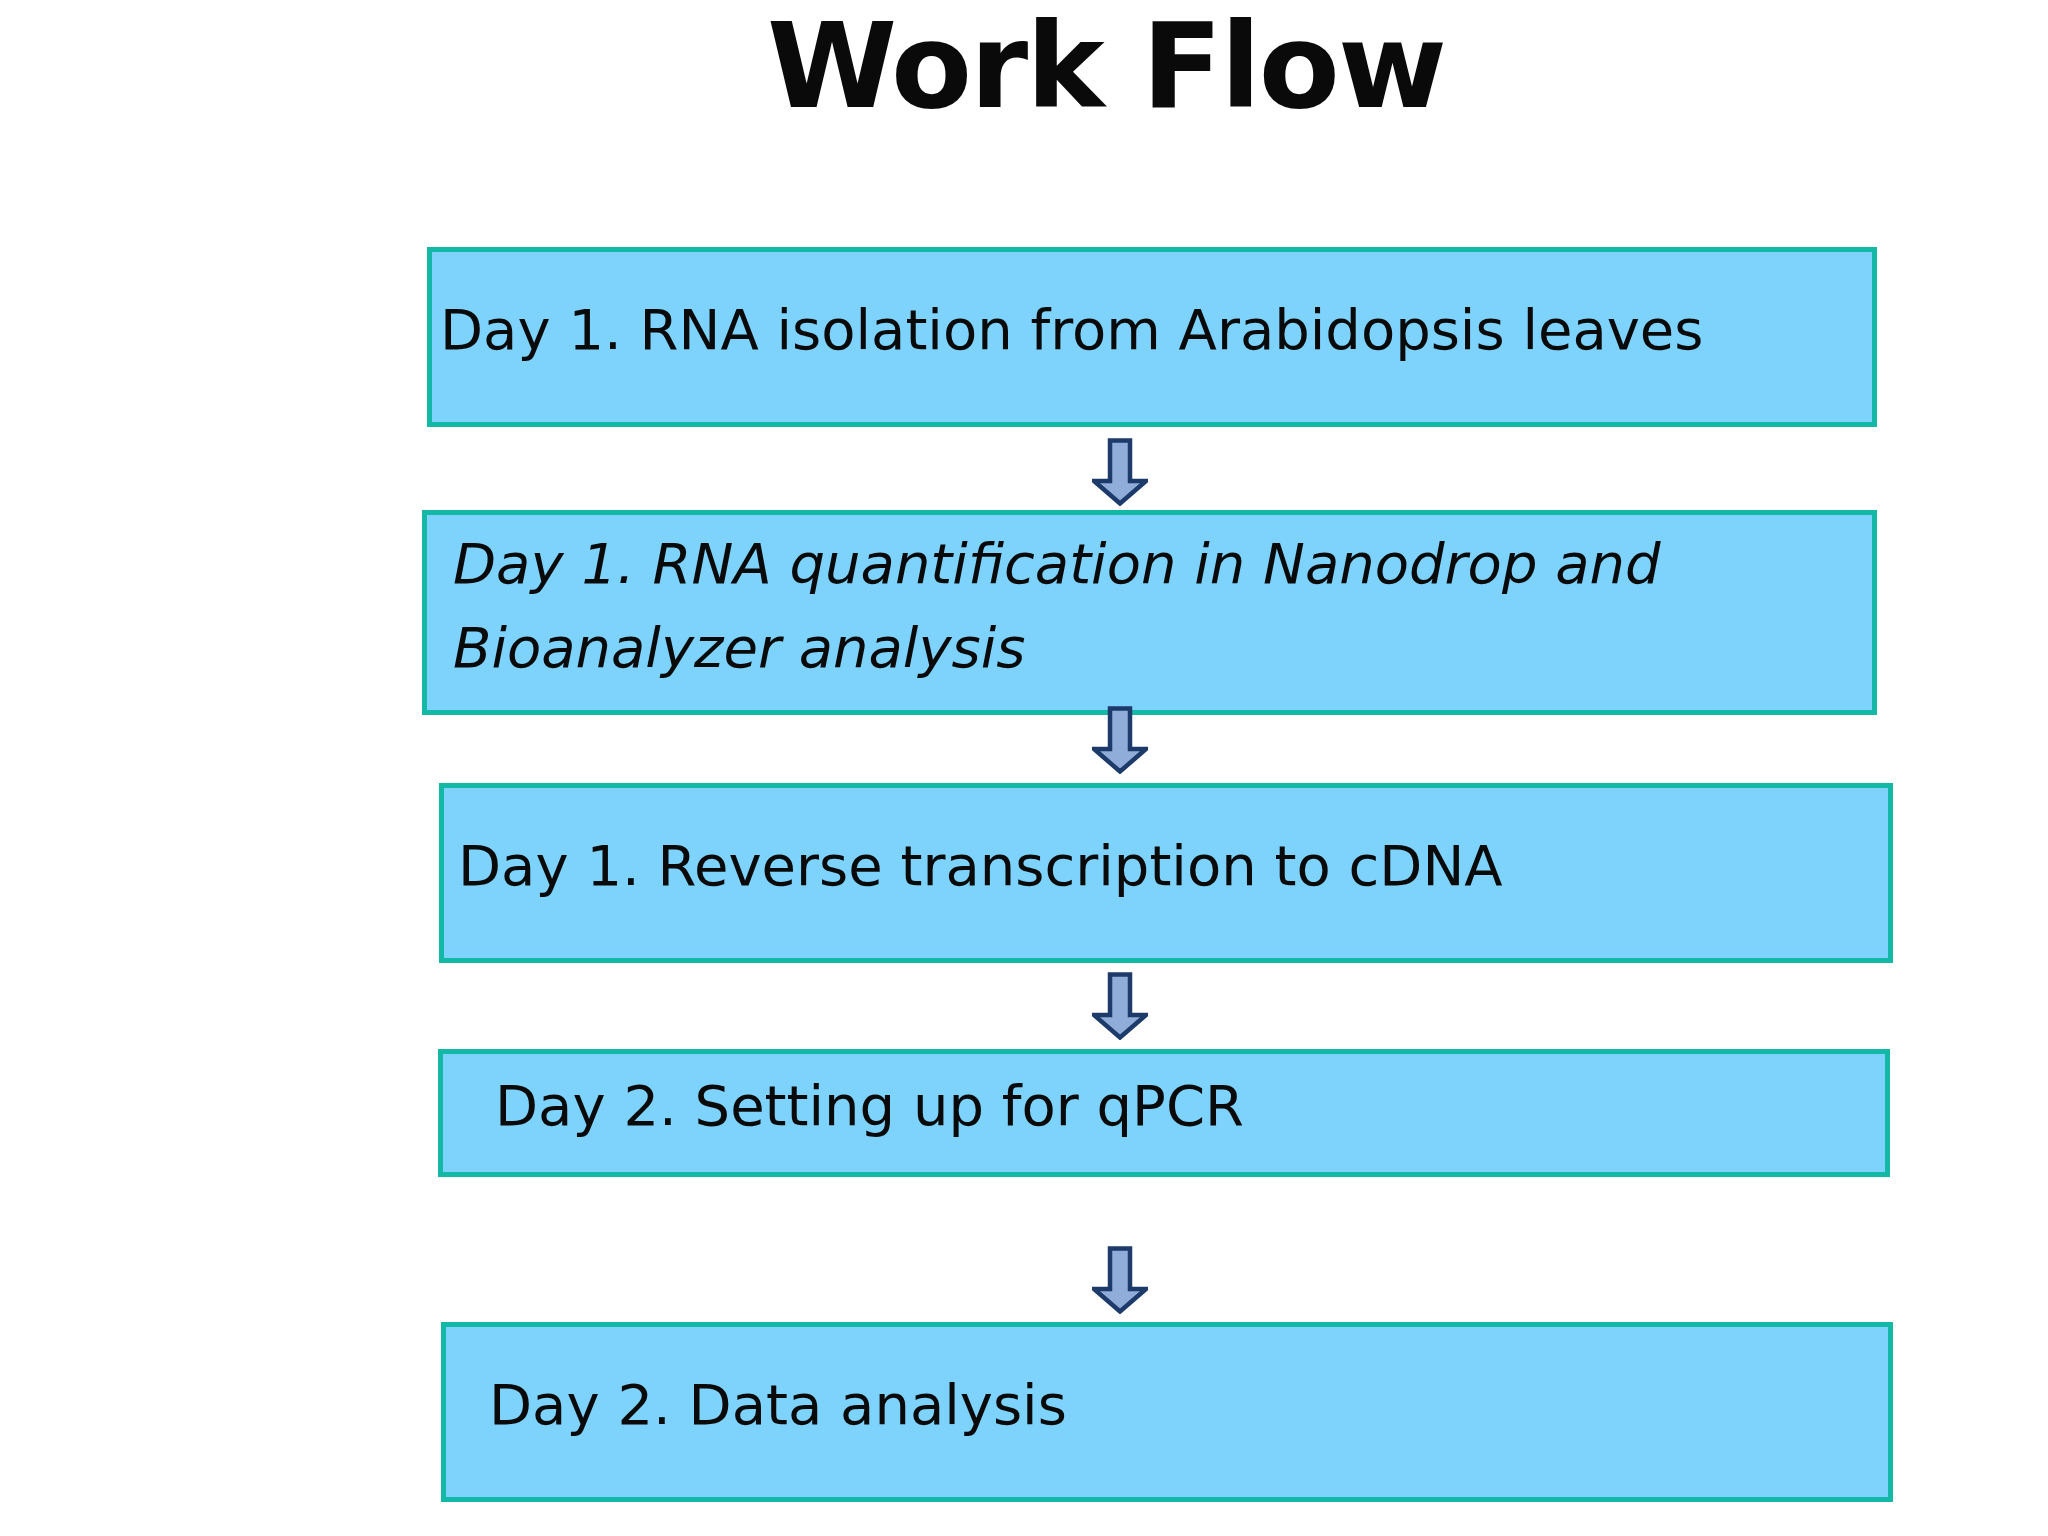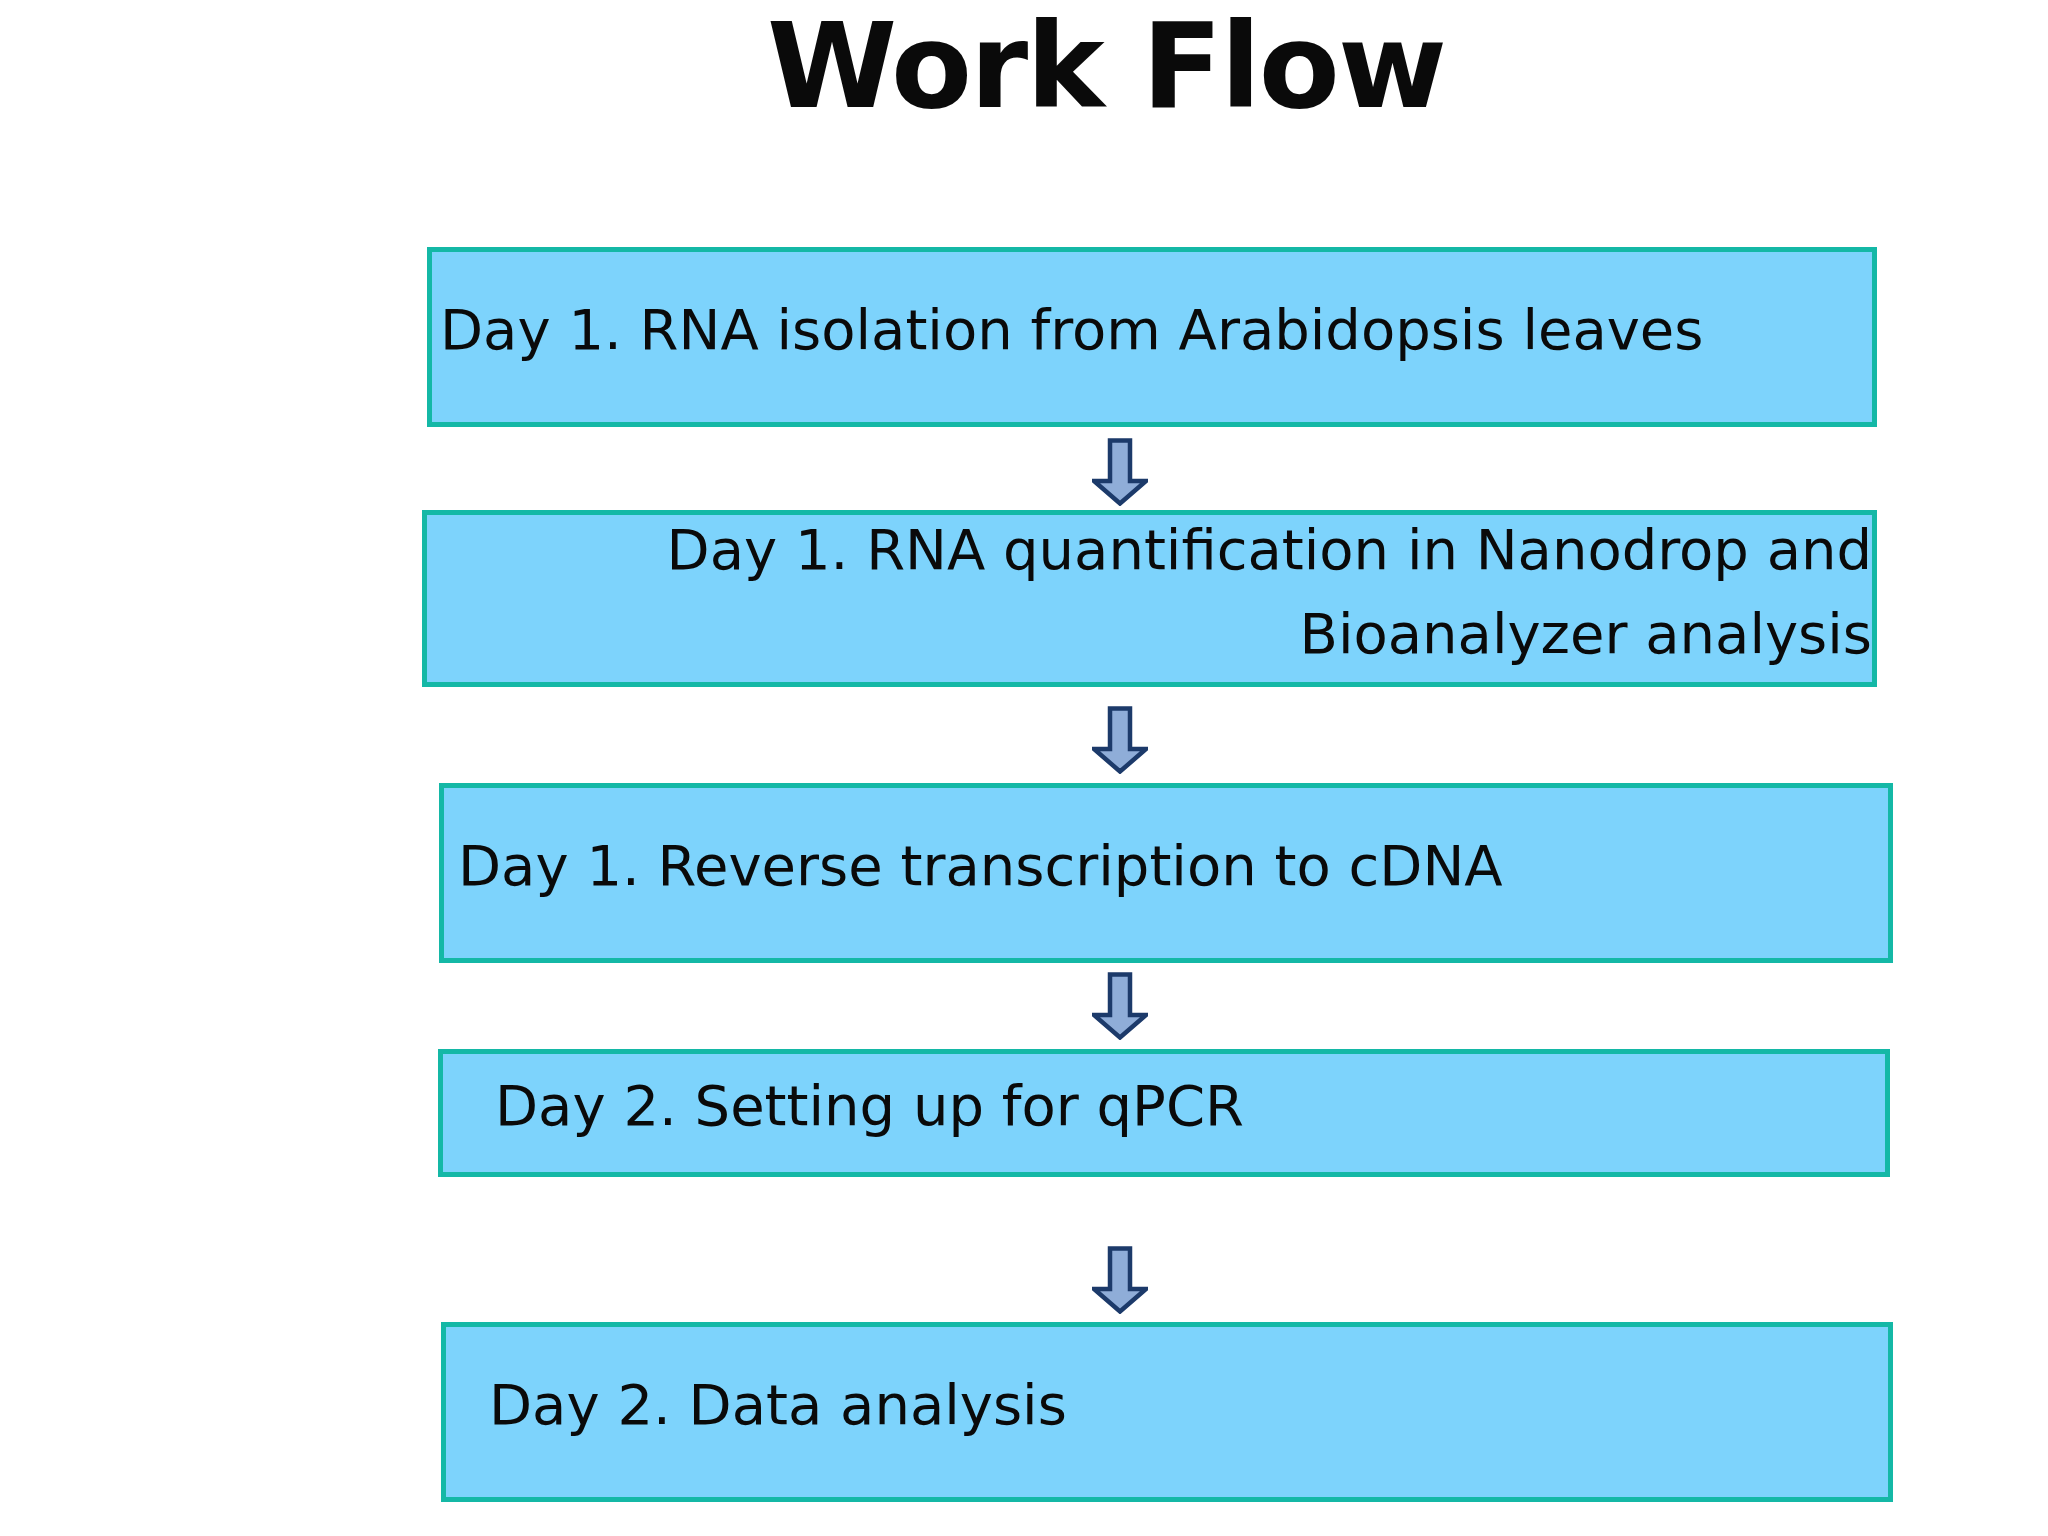--- a/index.html
+++ b/index.html
@@ -7,21 +7,20 @@
     padding: 0;
     background: #ffffff;
   }
   #canvas {
     position: relative;
     width: 2048px;
     height: 1536px;
     background: #ffffff;
     font-family: "DejaVu Sans", sans-serif;
     overflow: hidden;
-    text-align: right;
   }
   #slide-title {
     position: absolute;
     top: 2px;
     left: 1106px;
     transform: translateX(-50%);
     font-size: 118px;
     font-weight: 700;
     letter-spacing: -2px;
     line-height: 1.1;
@@ -43,21 +42,21 @@
   .flow-box .label {
     display: block;
   }
   .flow-arrow {
     position: absolute;
     width: 56px;
     height: 68px;
   }
   
   #box-1 { left: 427px; top: 247px;  width: 1450px; height: 180px; padding-left: 8px;  }
-  #box-2 { left: 422px; top: 510px;  width: 1455px; height: 177px; padding-left: 34px; }
+  #box-2 { left: 422px; top: 510px;  width: 1455px; height: 205px; padding-left: 26px; font-style: italic; }
   #box-3 { left: 439px; top: 783px;  width: 1454px; height: 180px; padding-left: 14px; }
   #box-4 { left: 438px; top: 1049px; width: 1452px; height: 128px; padding-left: 52px; }
   #box-5 { left: 441px; top: 1322px; width: 1452px; height: 180px; padding-left: 43px; }
   #arrow-1 { left: 1092px; top: 438px;  }
   #arrow-2 { left: 1092px; top: 706px;  }
   #arrow-3 { left: 1092px; top: 972px;  }
   #arrow-4 { left: 1092px; top: 1246px; }
 </style>
 </head>
 <body>

